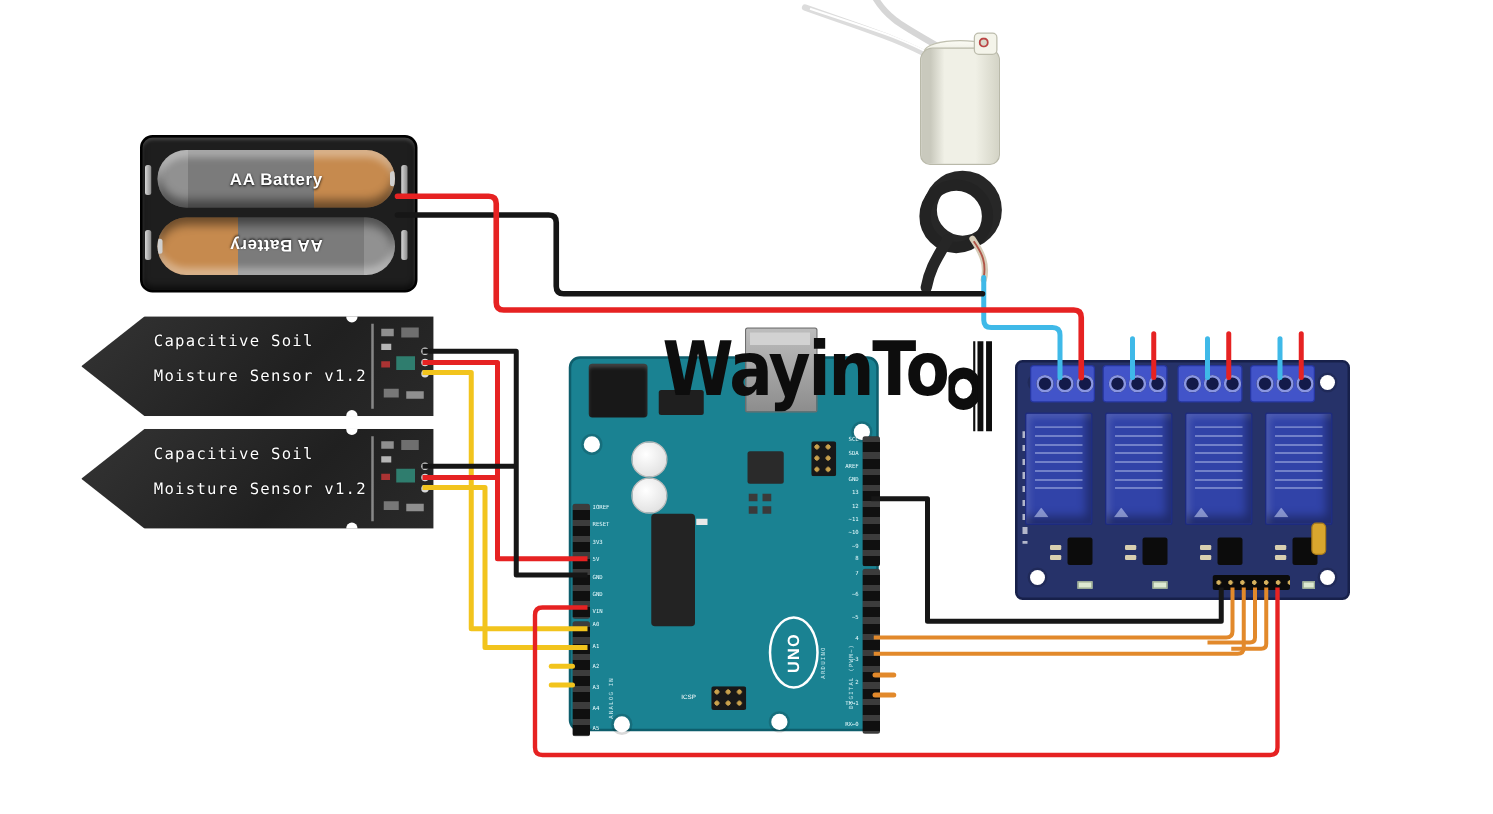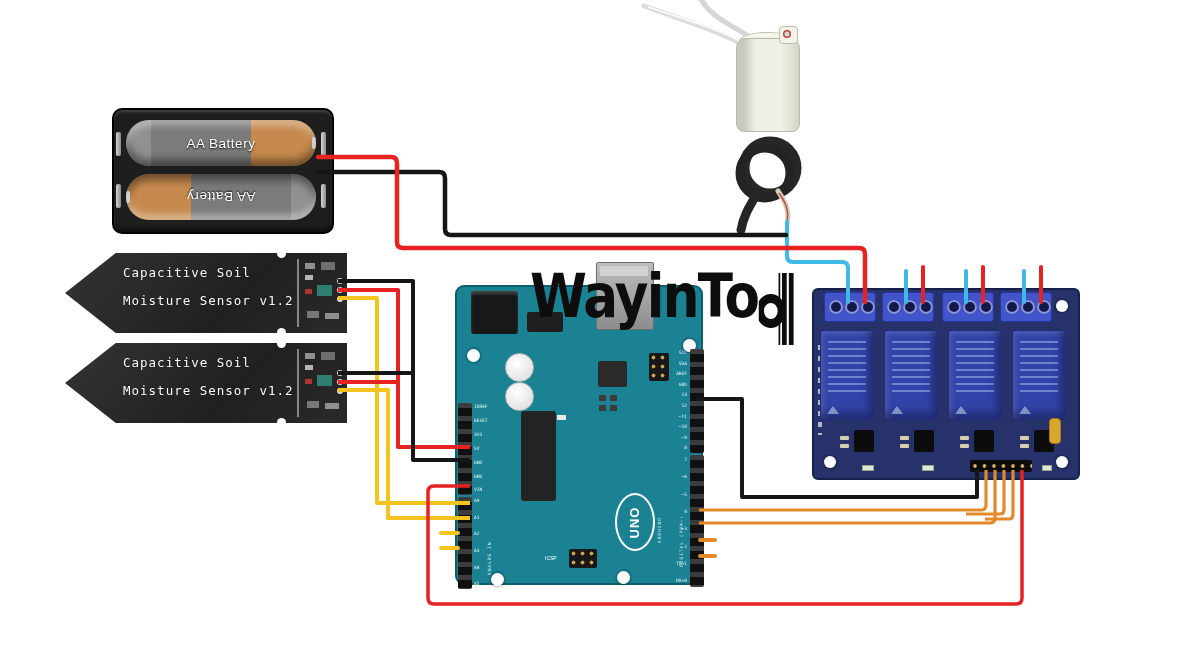--- a/index.html
+++ b/index.html
@@ -10,21 +10,21 @@
 
   
   .holder{left:112px;top:108px;width:218px;height:122px;background:var(--holder_black);
           border-radius:10px;border:2px solid #000;box-shadow:inset 0 2px 3px rgba(255,255,255,.18), inset 0 -3px 5px rgba(0,0,0,.6);}
   .clip{width:5px;height:24px;background:linear-gradient(90deg,#d6d6d6,#8a8a8a);border-radius:2px;}
   .cell{left:12px;width:190px;height:46px;border-radius:23px;overflow:hidden;
         background:linear-gradient(to right,#919191 0 13%, #7b7b7b 13% 66%, var(--battery_copper) 66% 100%);
         box-shadow:inset 0 6px 6px rgba(255,255,255,.35), inset 0 -6px 8px rgba(0,0,0,.45);
         display:flex;align-items:center;justify-content:center;}
   .cell:after{content:"";position:absolute;right:-2px;top:17px;width:6px;height:12px;background:#cfcfcf;border-radius:2px;}
-  .cell .blbl{color:#fff;font-weight:normal;font-size:13.5px;letter-spacing:.5px;text-shadow:0 1px 2px #000;}
+  .cell .blbl{color:#fff;font-weight:bold;font-size:13.5px;letter-spacing:.5px;text-shadow:0 1px 2px #000;}
 
   
   .sensor{left:65px;width:282px;height:80px;
           background:linear-gradient(135deg,#343434,#202020 60%,#2a2a2a);
           clip-path:polygon(0 50%, 18% 0, 100% 0, 100% 100%, 18% 100%);}
   .sline{position:absolute;left:58px;color:#fff;font-family:"DejaVu Sans Mono",monospace;
          font-size:12.5px;letter-spacing:1px;white-space:nowrap;text-shadow:0 0 1px #000;}
   .sdiv{position:absolute;left:232px;top:6px;width:1.5px;height:68px;background:rgba(255,255,255,.45);}
   .snotch{position:absolute;width:9px;height:9px;border-radius:50%;background:#fff;left:212px;}
   .chiplet{position:absolute;background:#8f8f8f;}

